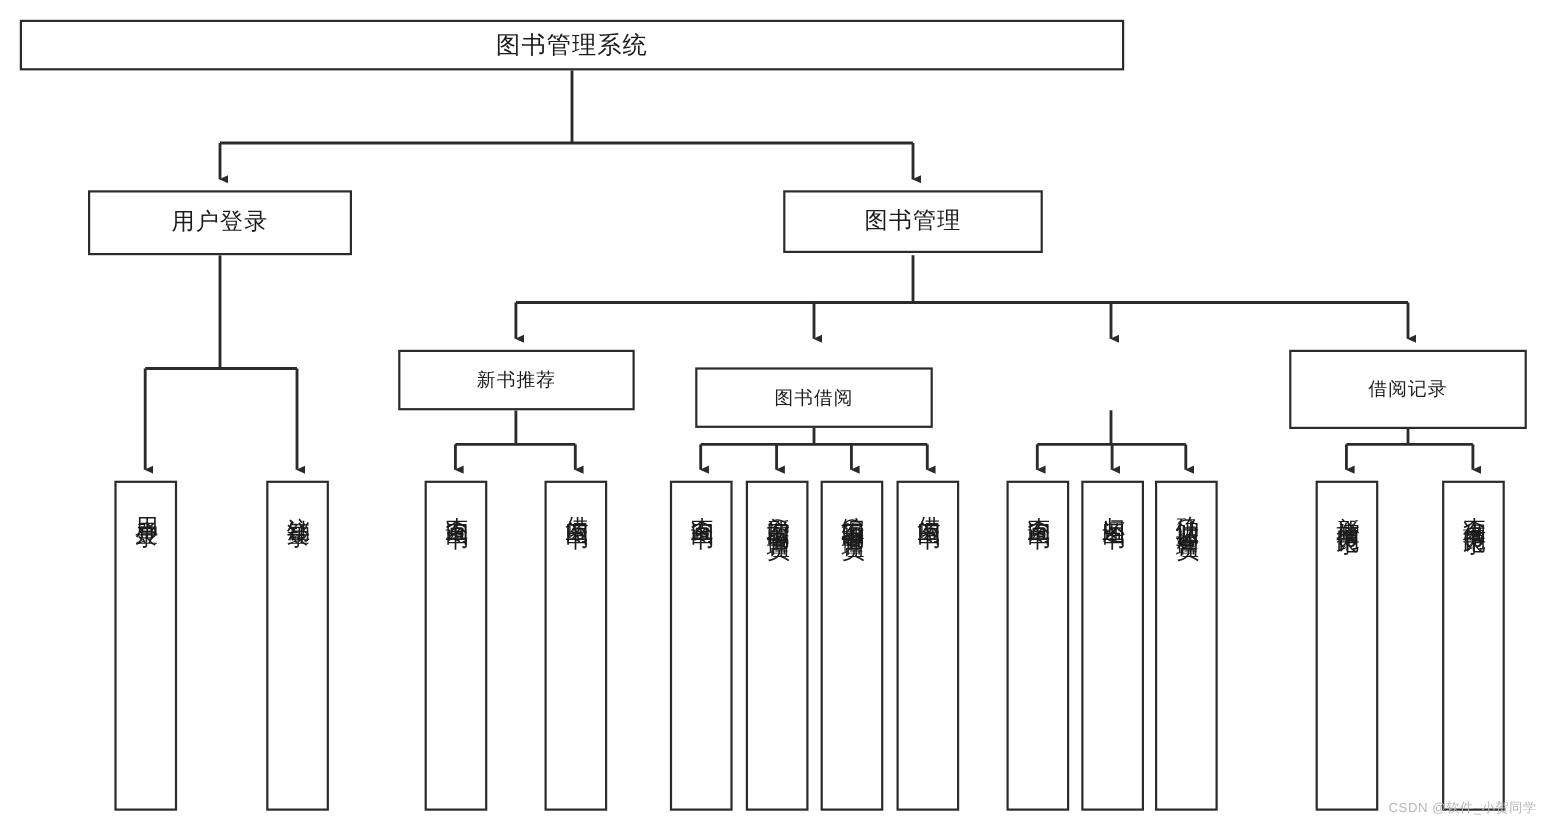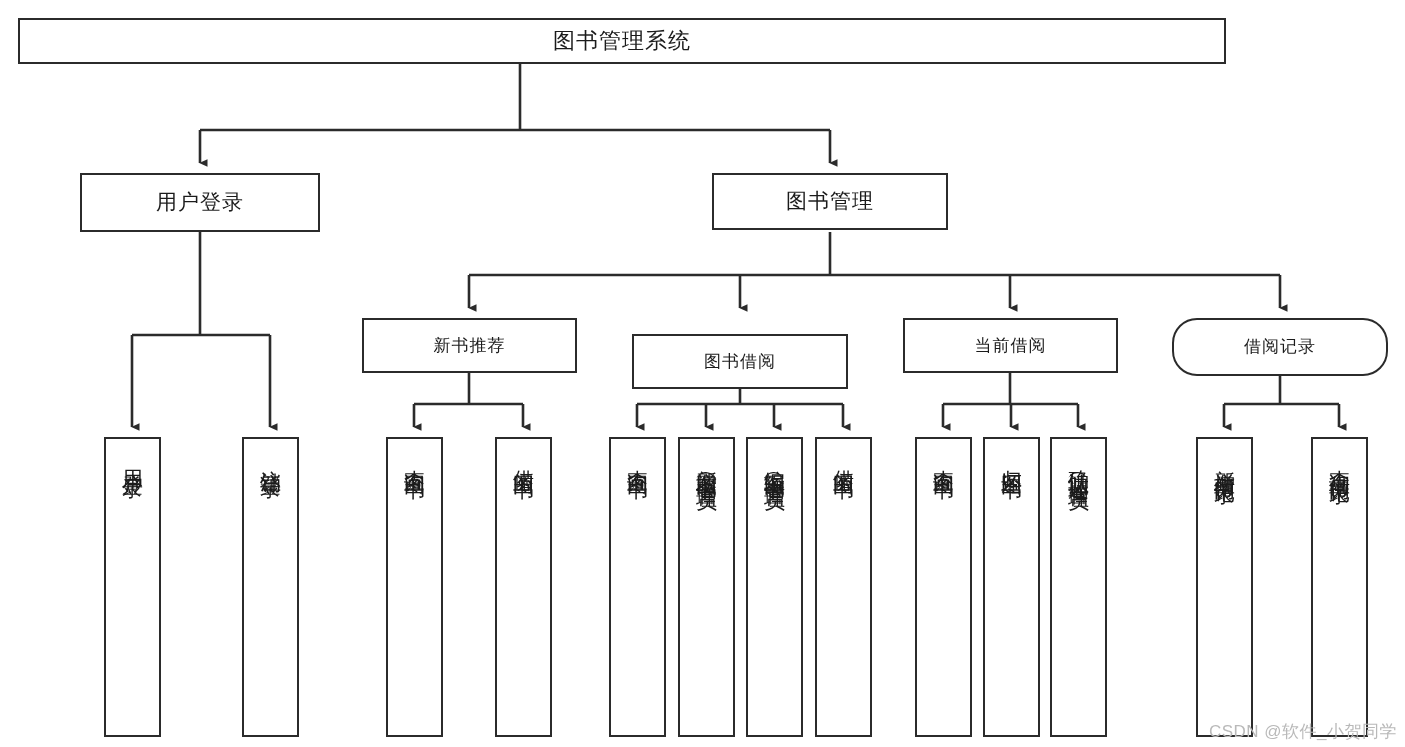--- a/index.html
+++ b/index.html
@@ -52,21 +52,21 @@
     -webkit-writing-mode:vertical-rl;
     font-size:21px;
     line-height:1.05;
     letter-spacing:3px;
     white-space:nowrap;
     color:#1b1b1b;
   }
   .watermark{
     position:absolute;
     right:8px;bottom:4px;
-    font-size:17px;
+    font-size:12px;
     color:#b9b9b9;
     letter-spacing:0.5px;
     white-space:nowrap;
     z-index:5;
     user-select:none;
   }
 </style>
 </head>
 <body>
 
@@ -116,41 +116,38 @@
       <path d="M 1011 404 L 1011 427" marker-end="url(#arrow)"></path>
       <path d="M 1078 404 L 1078 427" marker-end="url(#arrow)"></path>
 
       <path d="M 1280 373 L 1280 404"></path>
       <path d="M 1224 404 L 1339 404"></path>
       <path d="M 1224 404 L 1224 427" marker-end="url(#arrow)"></path>
       <path d="M 1339 404 L 1339 427" marker-end="url(#arrow)"></path>
     </g>
   </svg>
 
-  <div class="node root" style="left:18px;top:18px;width:1208px;height:46px;">
+  <div class="node root" style="left:18px;top:18px;width:1004px;height:46px;">
     <span class="label">图书管理系统</span>
   </div>
 
   <div class="node lvl2" style="left:80px;top:173px;width:240px;height:59px;">
     <span class="label">用户登录</span>
   </div>
   <div class="node lvl2" style="left:712px;top:173px;width:236px;height:57px;">
     <span class="label">图书管理</span>
   </div>
 
   <div class="node lvl3" style="left:362px;top:318px;width:215px;height:55px;">
     <span class="label">新书推荐</span>
   </div>
   <div class="node lvl3" style="left:632px;top:318px;width:216px;height:55px;margin-top:16px;">
     <span class="label">图书借阅</span>
   </div>
-  <div class="node lvl3" style="left:903px;top:318px;width:215px;height:55px;">
-    <span class="label">当前借阅</span>
-  </div>
-  <div class="node lvl3" style="left:1172px;top:318px;width:216px;height:58px;border-radius:25px;">
+  <div class="node lvl3" style="left:1172px;top:318px;width:216px;height:72px;">
     <span class="label">借阅记录</span>
   </div>
 
   <div class="node leaf" style="left:104px;top:437px;width:57px;height:300px;">
     <span class="label">用户登录</span>
   </div>
   <div class="node leaf" style="left:242px;top:437px;width:57px;height:300px;">
     <span class="label">注销登录</span>
   </div>
 

